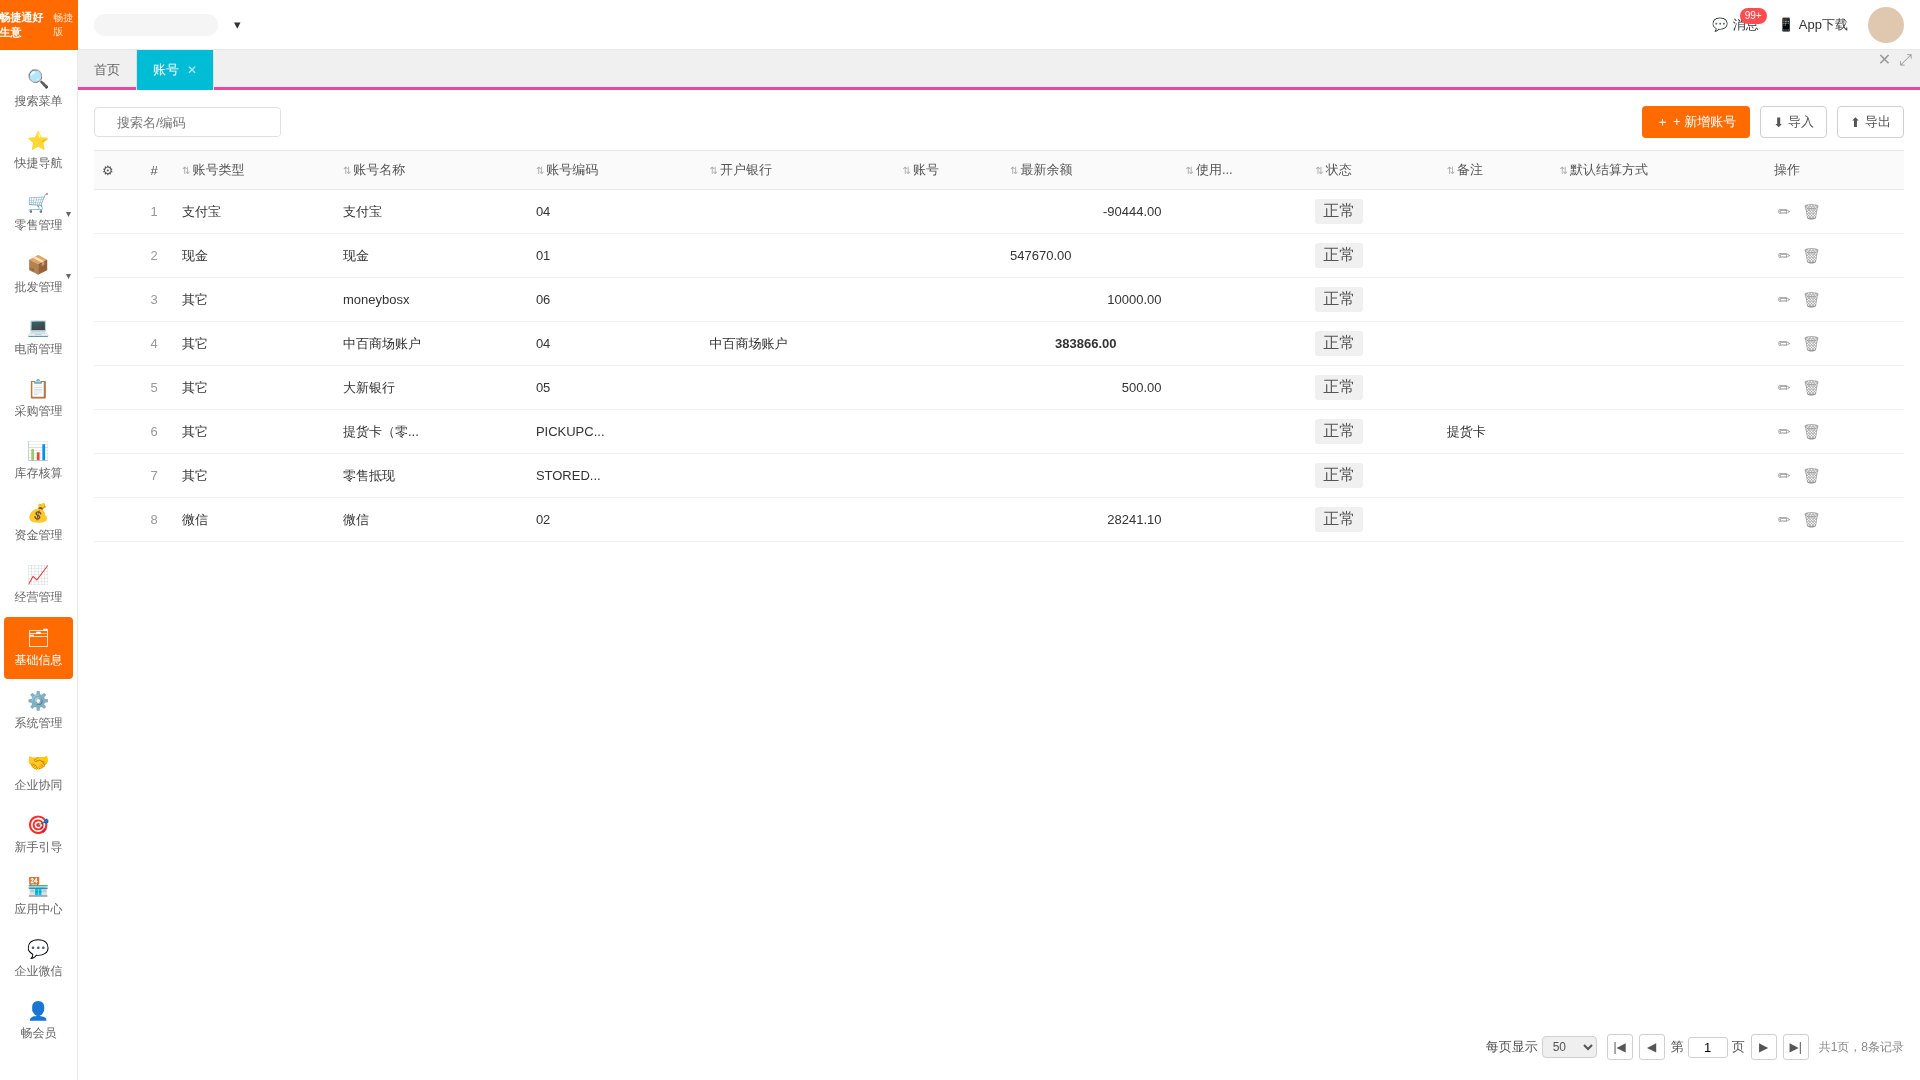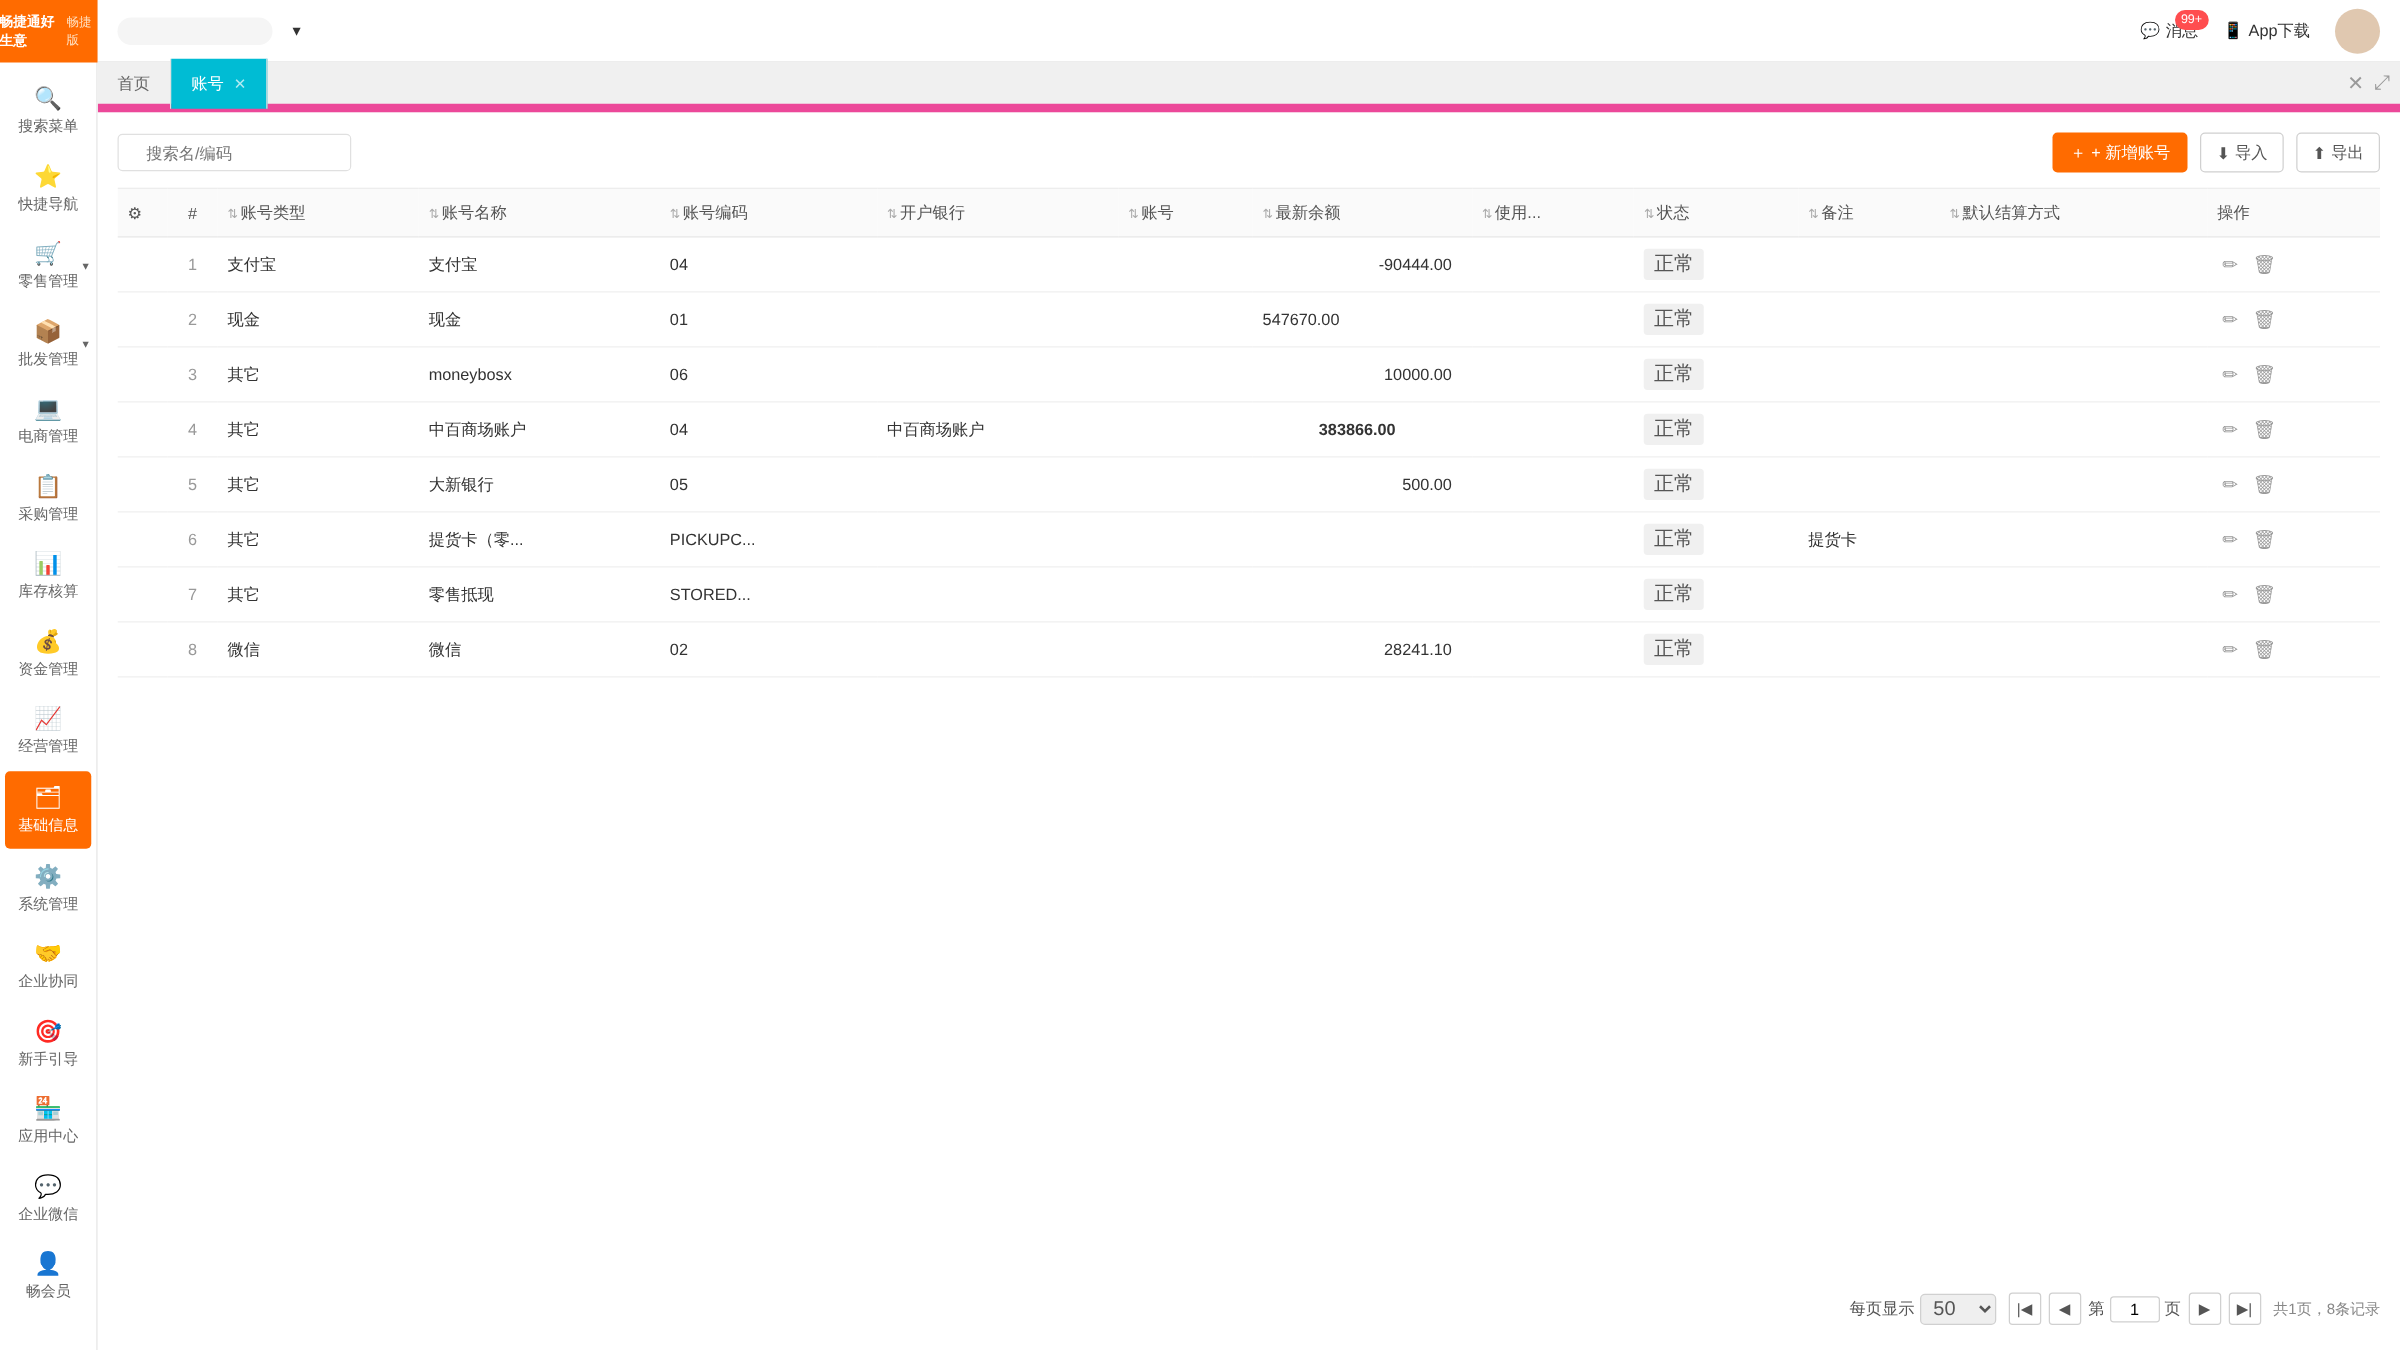--- a/index.html
+++ b/index.html
@@ -156,23 +156,23 @@
       border-radius: 50%;
       background: #e0c8b0;
       cursor: pointer;
     }
 
     
     .tab-bar {
       height: 40px;
       background: #f0f0f0;
       display: flex;
-      align-items: center;
+      align-items: flex-start;
       padding: 0;
-      border-bottom: 7px solid #ec4899;
+      border-bottom: 3px solid #ec4899;
       flex-shrink: 0;
     }
     .tab-item {
       height: 40px;
       padding: 0 16px;
       display: flex;
       align-items: center;
       gap: 8px;
       cursor: pointer;
       font-size: 13px;
@@ -336,21 +336,21 @@
     }
     .page-size-select {
       display: flex;
       align-items: center;
       gap: 4px;
     }
     .page-size-select select {
       border: 1px solid #d0d0d0;
       border-radius: 4px;
       padding: 2px 6px;
-      font-size: 16px;
+      font-size: 12px;
       color: #555;
       outline: none;
     }
     .page-nav {
       display: flex;
       align-items: center;
       gap: 6px;
     }
     .page-nav-btn {
       background: none;

